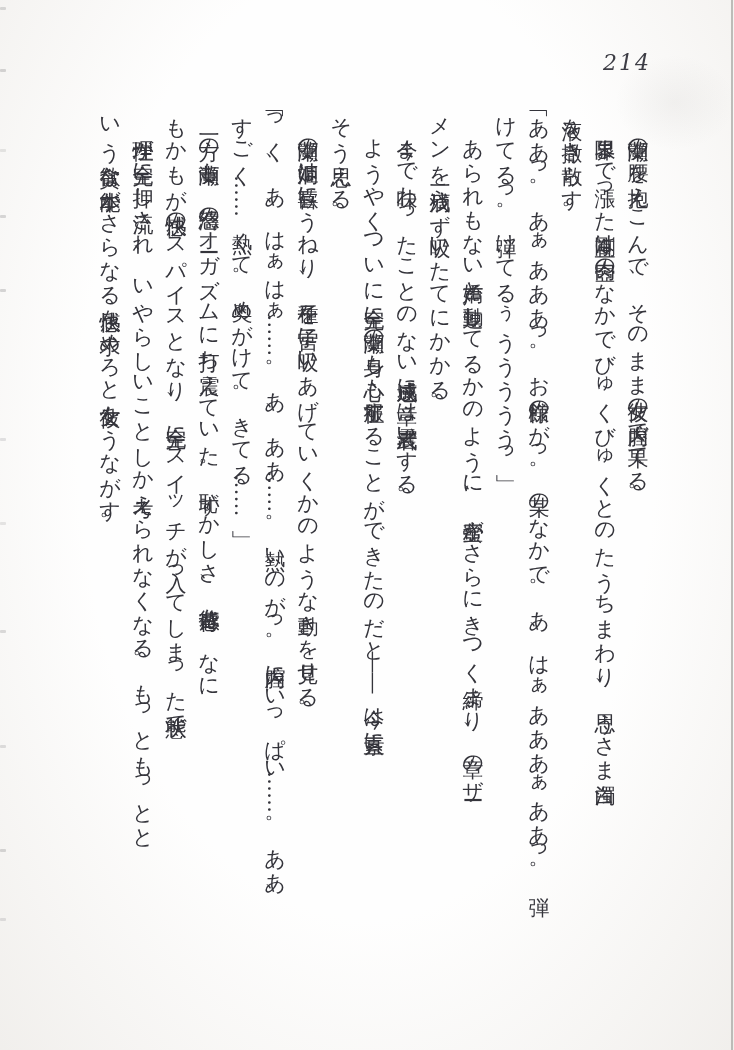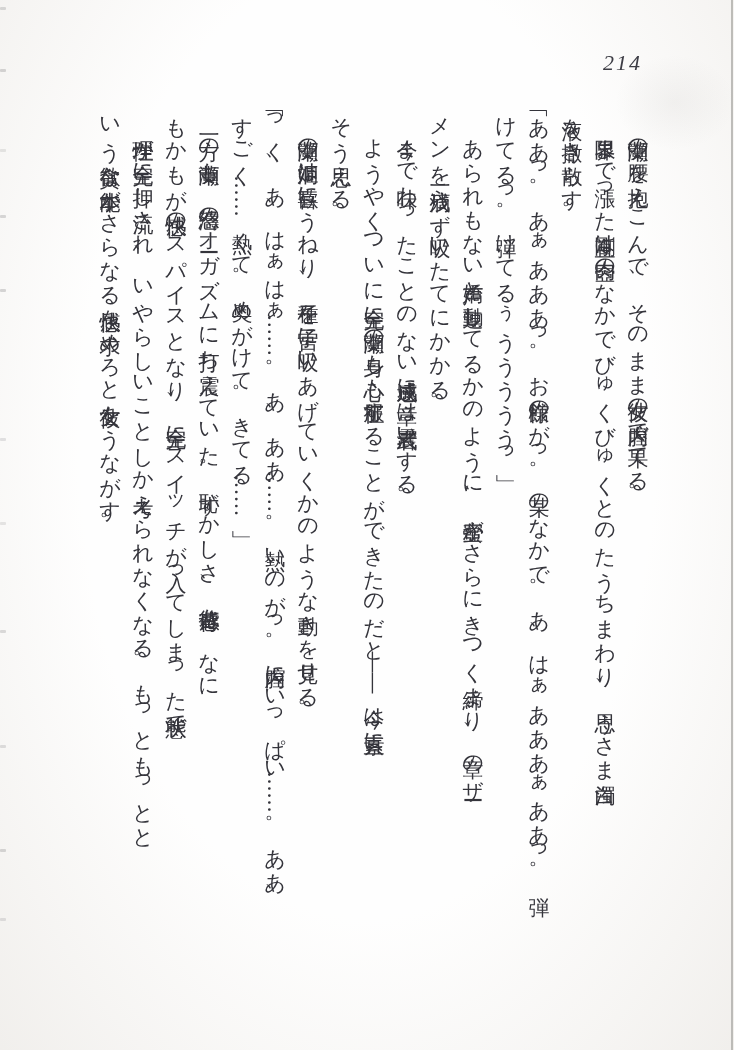--- a/index.html
+++ b/index.html
@@ -17,21 +17,20 @@
       #f8f7f5;
     overflow:hidden;
   }
   .page-number{
     position:absolute;
     top:50px;left:603px;
     font-size:22px;
     font-style:italic;
     letter-spacing:2px;
     color:var(--page-number,#3d3d45);
-    font-family:Liberation Serif, serif;
   }
   .text-block{
     position:absolute;
     top:103px;right:80px;
     height:838px;
     writing-mode:vertical-rl;
     text-orientation:mixed;
     font-size:21px;
     line-height:33px;
     letter-spacing:0px;

